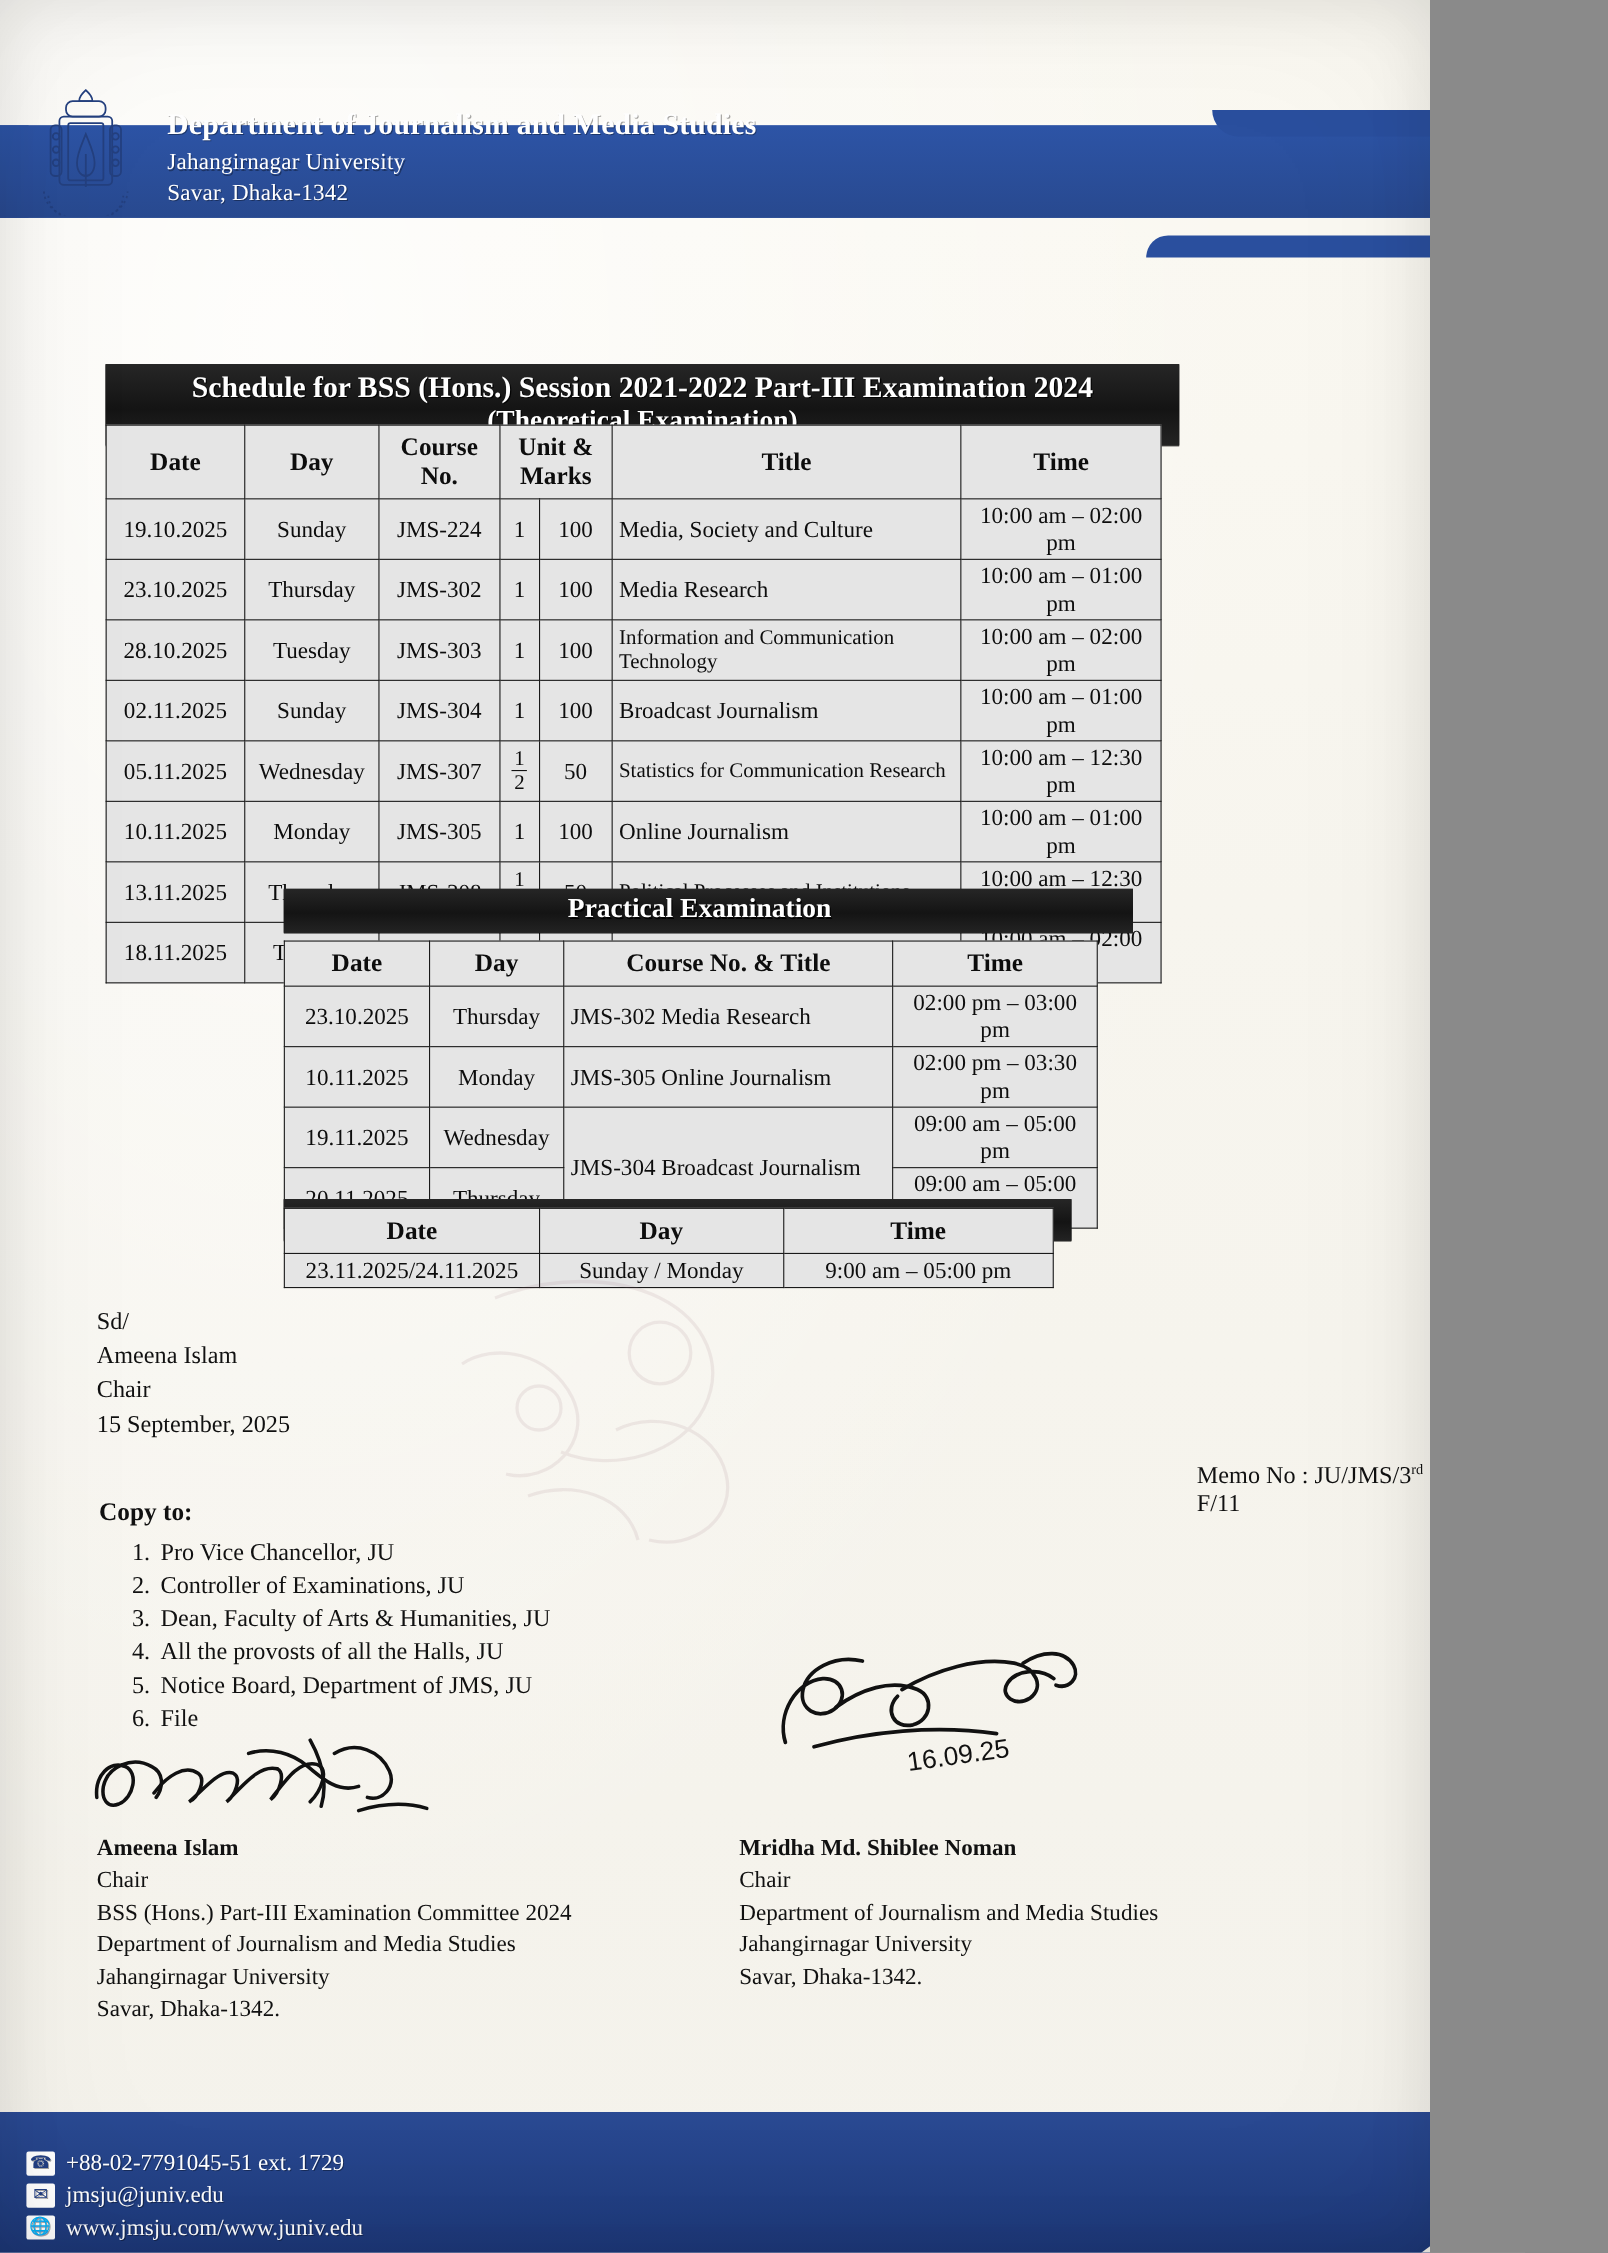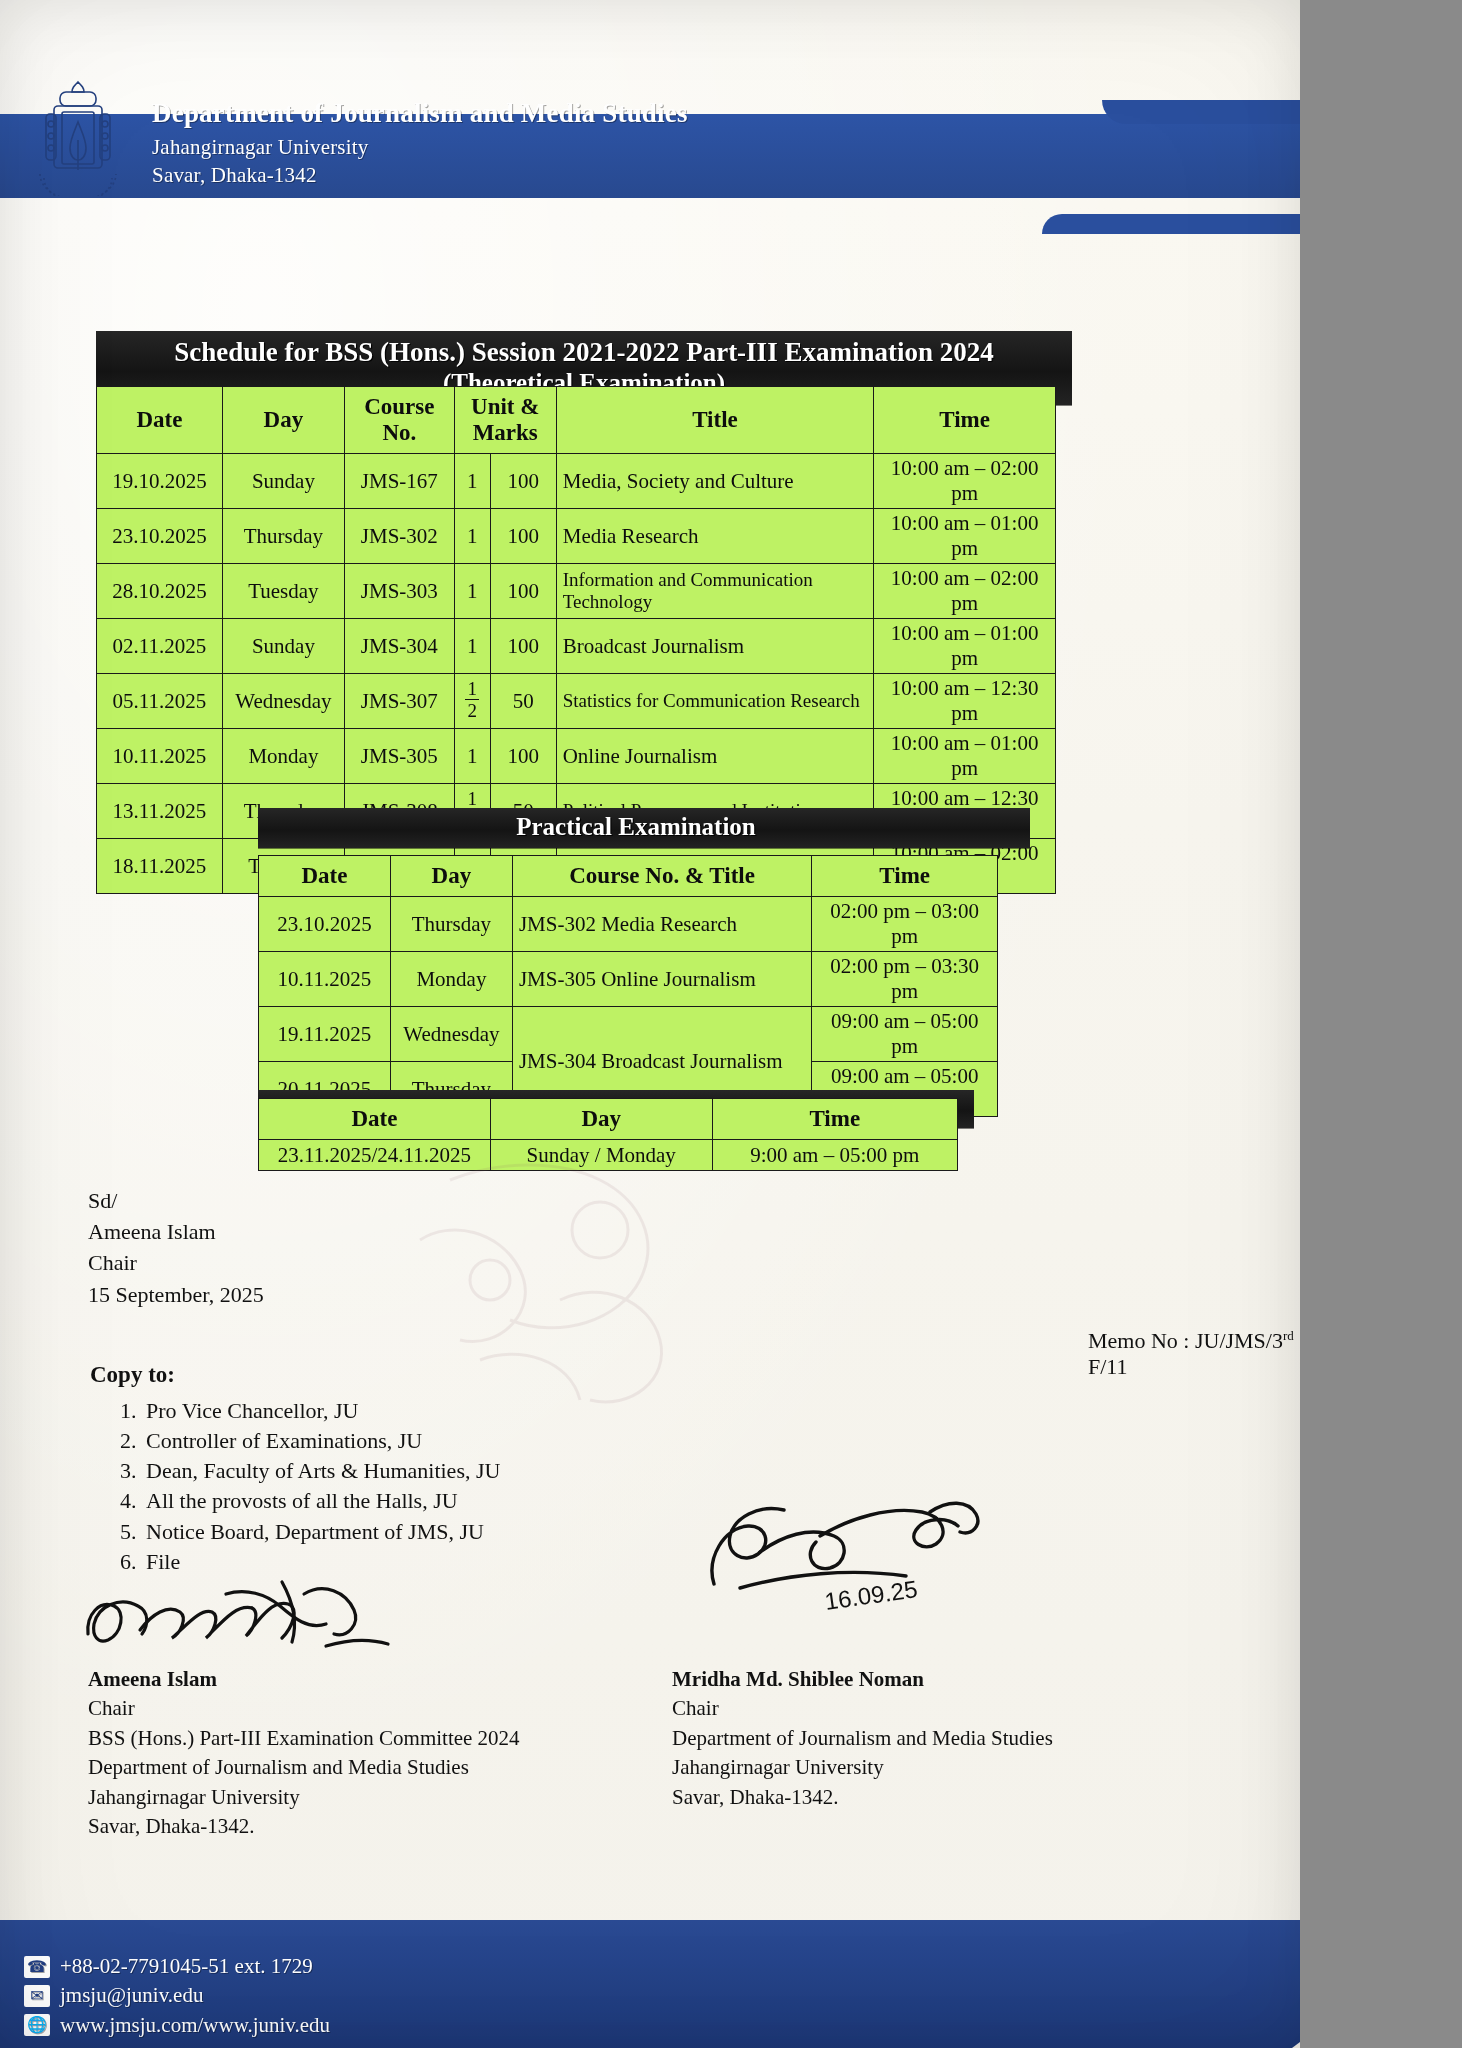--- a/index.html
+++ b/index.html
@@ -101,21 +101,21 @@
     padding: 6px 8px 8px 8px;
     font-size: 27px;
     line-height: 1.16;
     margin-top: 32px;
   }
   .main-title-bar .l2 { font-size: 25px; }
 
   
   table {
     border-collapse: collapse;
-    background: #bef264;
+    background: #e5e5e5;
   }
   table td, table th {
     border: 1.6px solid #1a1a1a;
     padding: 2px 6px;
     font-size: 21px;
     color: #0d0d0d;
     background: transparent;
   }
   table th {
     font-weight: bold;
@@ -344,21 +344,21 @@
           <span>Marks</span>
         </th>
         <th>Title</th>
         <th>Time</th>
       </tr>
     </thead>
     <tbody id="theory-body">
         <tr>
           <td class="c">19.10.2025</td>
           <td class="c">Sunday</td>
-          <td class="c">JMS-167</td>
+          <td class="c">JMS-224</td>
           <td class="c">1</td>
           <td class="c">100</td>
           <td class="l">Media, Society and Culture</td>
           <td class="c">10:00 am – 02:00 pm</td>
         </tr>
         <tr>
           <td class="c">23.10.2025</td>
           <td class="c">Thursday</td>
           <td class="c">JMS-302</td>
           <td class="c">1</td>

